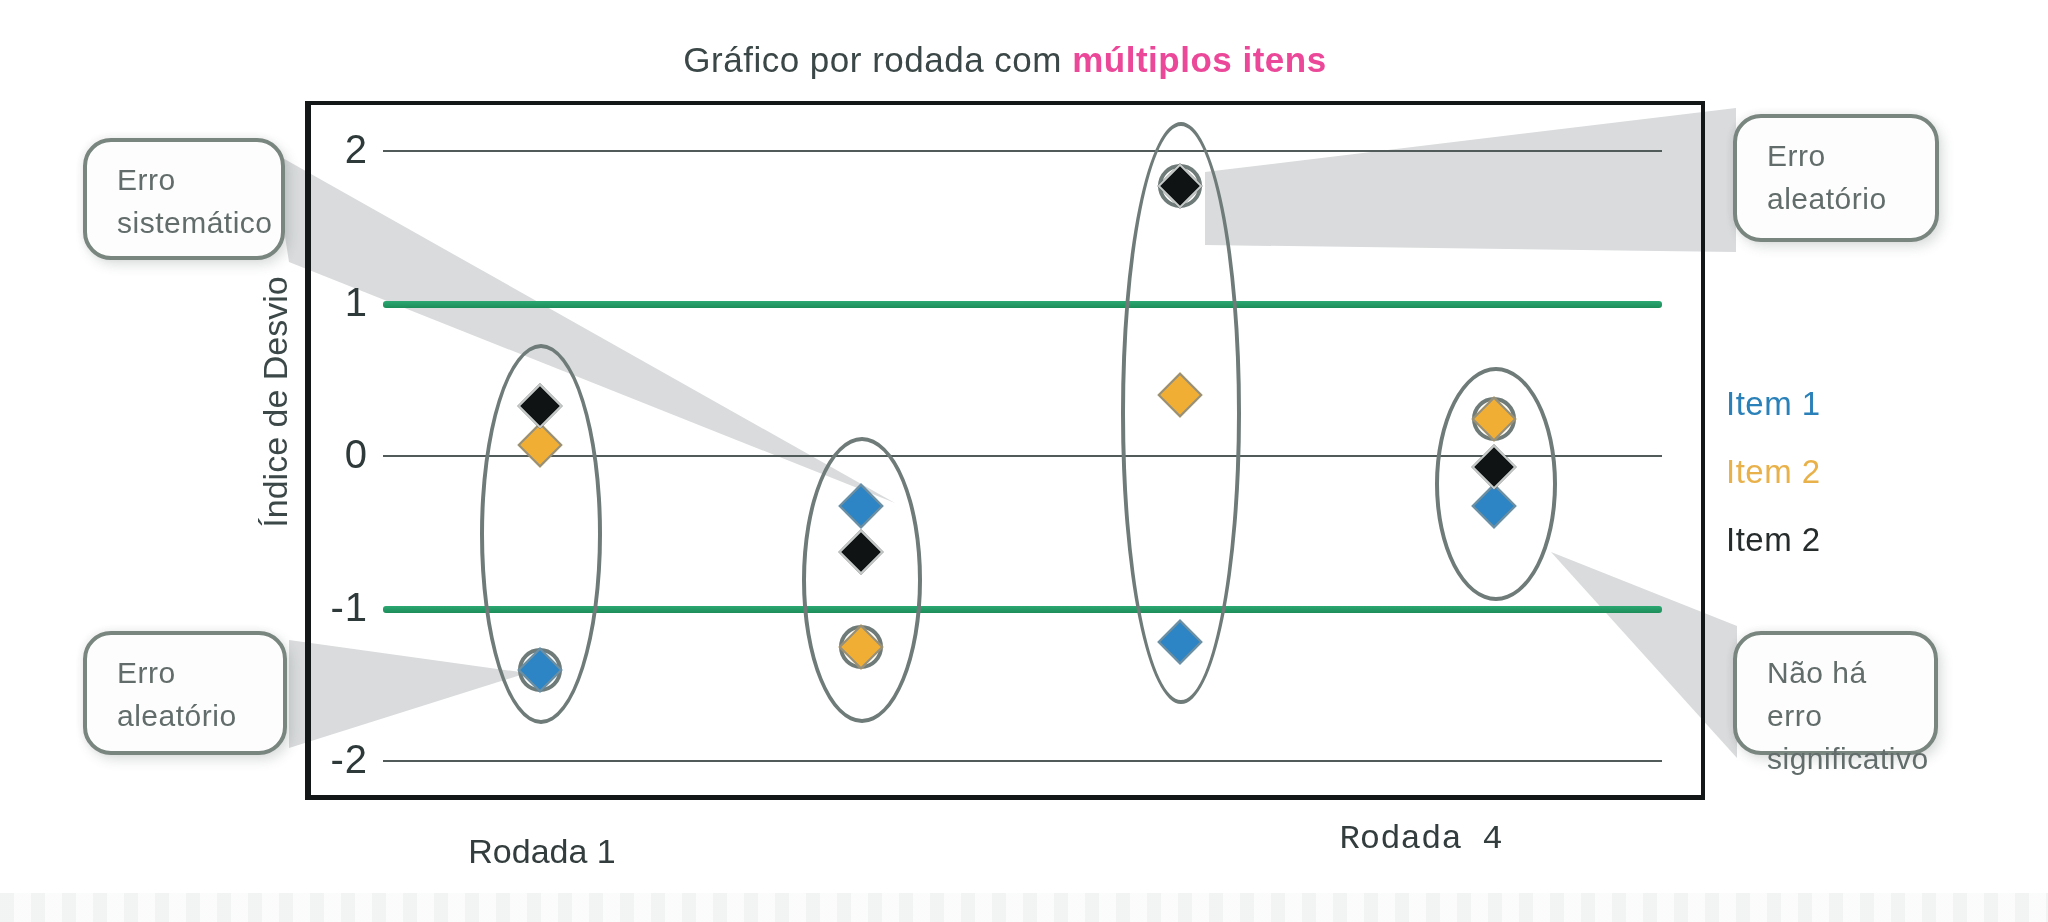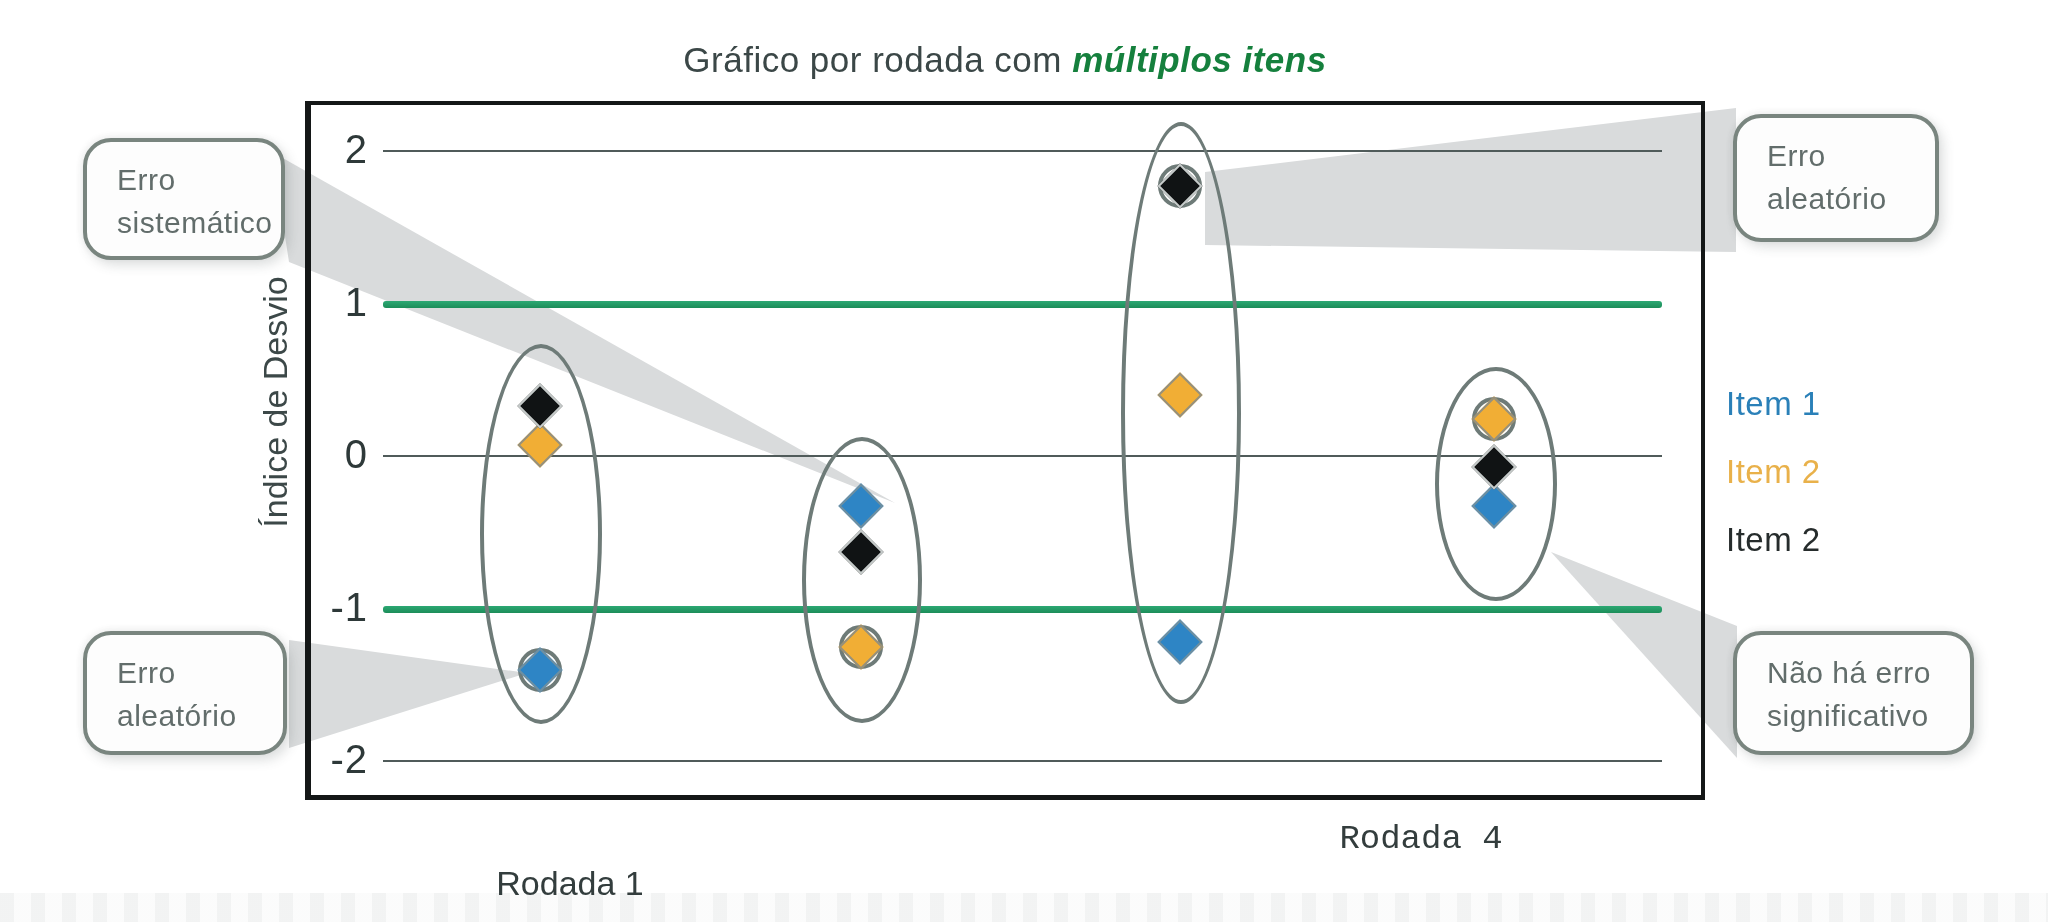--- a/index.html
+++ b/index.html
@@ -18,21 +18,21 @@
   .gridline{position:absolute;height:2px;background:#505b5a;}
   .gridline.green{height:7px;border-radius:3px;background:linear-gradient(#2ca873,#1c8d59);}
   .ytick{
     position:absolute;width:90px;text-align:right;font-size:40px;color:#2e3939;
     letter-spacing:1px;
   }
   .title{
     position:absolute;left:305px;top:40px;width:1400px;text-align:center;
     font-size:35px;color:#3b4747;z-index:3;letter-spacing:0.5px;
   }
-  .title b{font-weight:700;color:#15803d;font-style:italic;}
+  .title b{font-weight:700;color:#ec4899;}
   .ylabel{
     position:absolute;left:78px;top:380px;width:400px;height:44px;text-align:center;
     transform:rotate(-90deg);transform-origin:center;font-size:34px;color:#3c4848;z-index:3;
   }
   .xlabel{position:absolute;width:260px;text-align:center;font-size:34px;color:#333d3d;z-index:3;}
   .ellipse{position:absolute;border:4px solid #6e7b78;border-radius:50%;box-sizing:border-box;z-index:4;background:transparent;}
   .pt-circle{position:absolute;width:44px;height:44px;border:4px solid #6e7b78;border-radius:50%;box-sizing:border-box;z-index:5;background:transparent;}
   .diamond{position:absolute;width:28px;height:28px;transform:rotate(45deg);box-sizing:content-box;z-index:5;}
   .legend{position:absolute;left:1726px;top:362px;z-index:3;}
   .legend-item{font-size:33px;line-height:52px;font-weight:500;letter-spacing:0.5px;margin-top:16px;}
@@ -74,21 +74,21 @@
       <div class="ytick" style="left: 278px; width: 90px; top: 737px;">-2</div>
     </div>
 
   <div id="plot-border"></div>
 
   <div class="title"><span>Gráfico por rodada com </span><b>múltiplos itens</b></div>
 
   <div class="ylabel">Índice de Desvio</div>
 
   <div id="marks-layer" class="layer">
-      <div class="xlabel" style="left: 440px; top: 832px; margin-top: 32px;">Rodada 1</div>
+      <div class="xlabel" style="left: 412px; top: 832px;">Rodada 1</div>
       <div class="xlabel" style="left: 1291px; top: 820px; font-family: Liberation Mono, monospace;">Rodada 4</div>
       <div class="ellipse" style="left: 480px; top: 344px; width: 122px; height: 380px;"></div>
       <div class="ellipse" style="left: 802px; top: 437px; width: 120px; height: 286px;"></div>
       <div class="ellipse" style="left: 1121px; top: 122px; width: 120px; height: 582px;"></div>
       <div class="ellipse" style="left: 1435px; top: 367px; width: 122px; height: 234px;"></div>
       <div class="pt-circle" style="left: 518px; top: 647.5px;"></div>
       <div class="diamond" style="background: rgb(46, 133, 197); border: 2px solid rgb(111, 143, 160); left: 524px; top: 653.5px;"></div>
       <div class="diamond" style="background: rgb(46, 133, 197); border: 2px solid rgb(111, 143, 160); left: 845px; top: 490.325px;"></div>
       <div class="diamond" style="background: rgb(46, 133, 197); border: 2px solid rgb(111, 143, 160); left: 1164px; top: 626.05px;"></div>
       <div class="diamond" style="background: rgb(46, 133, 197); border: 2px solid rgb(111, 143, 160); left: 1478px; top: 490.325px;"></div>
@@ -119,18 +119,18 @@
   <div class="callout" style="left:83px;top:631px;width:204px;height:124px;">
     <div class="line">Erro</div>
     <div class="line">aleatório</div>
   </div>
 
   <div class="callout" style="left:1733px;top:114px;width:206px;height:128px;">
     <div class="line">Erro</div>
     <div class="line">aleatório</div>
   </div>
 
-  <div class="callout" style="left:1733px;top:631px;width:241px;height:124px;">
+  <div class="callout" style="left:1733px;top:631px;width:205px;height:124px;">
     <div class="line">Não há erro</div>
     <div class="line">significativo</div>
   </div>
 
 </div>
 
 </body></html>

